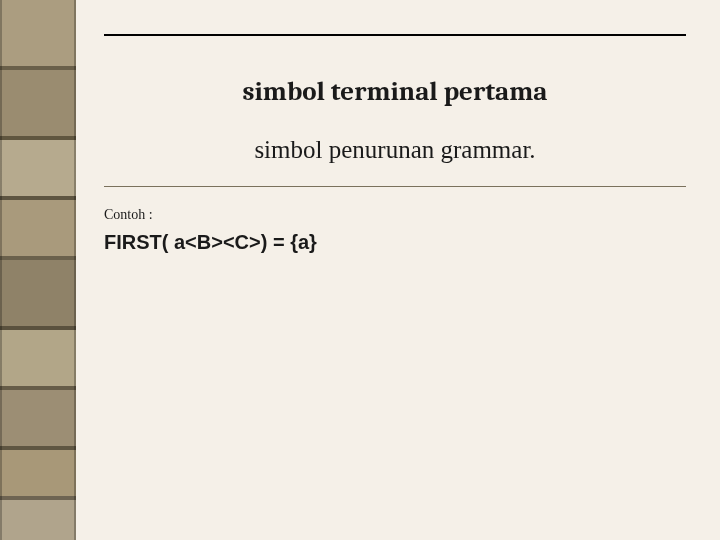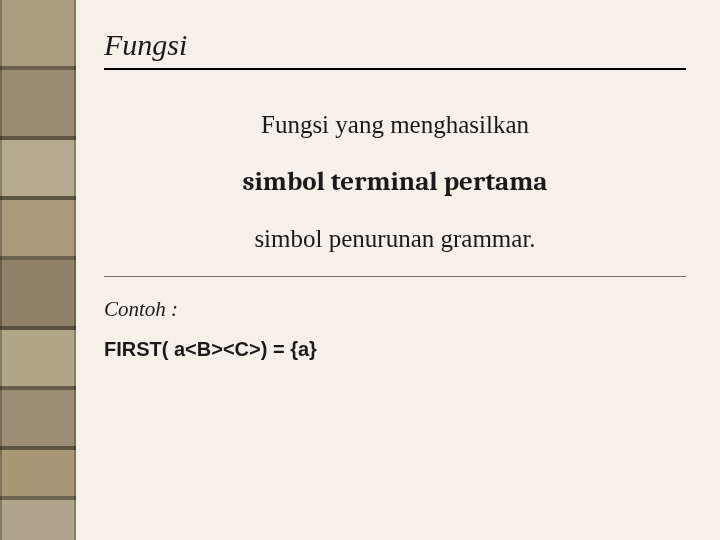--- a/index.html
+++ b/index.html
@@ -62,43 +62,40 @@
     font-family: Cambria, Georgia, serif;
     font-weight: 700;
     font-size: 27px;
   }
   .divider {
     border: none;
     border-top: 1px solid #7a715c;
     margin: 14px 0 20px 0;
   }
   .contoh-label {
-    font-size: 21px;
-    margin-bottom: 16px;
-    font-style: italic;
+    font-size: 14px;
+    margin-bottom: 8px;
   }
   .example {
     font-family: Arial, Helvetica, sans-serif;
     font-weight: 700;
     font-size: 20px;
   }
 </style>
 </head>
 <body>
 
 <div class="sidebar"></div>
 
 <div class="content">
 
   <div class="title-row">
-    <span class="title-fungsi">Fungsi</span>
   </div>
 
   <div class="body-lines">
-    <p>Fungsi yang menghasilkan</p>
     <p class="bold-line">simbol terminal pertama</p>
     <p>simbol penurunan grammar.</p>
   </div>
 
   <hr class="divider">
 
   <div class="contoh-label">Contoh :</div>
   <div class="example">FIRST( a&lt;B&gt;&lt;C&gt;) = {a}</div>
 
 </div>

